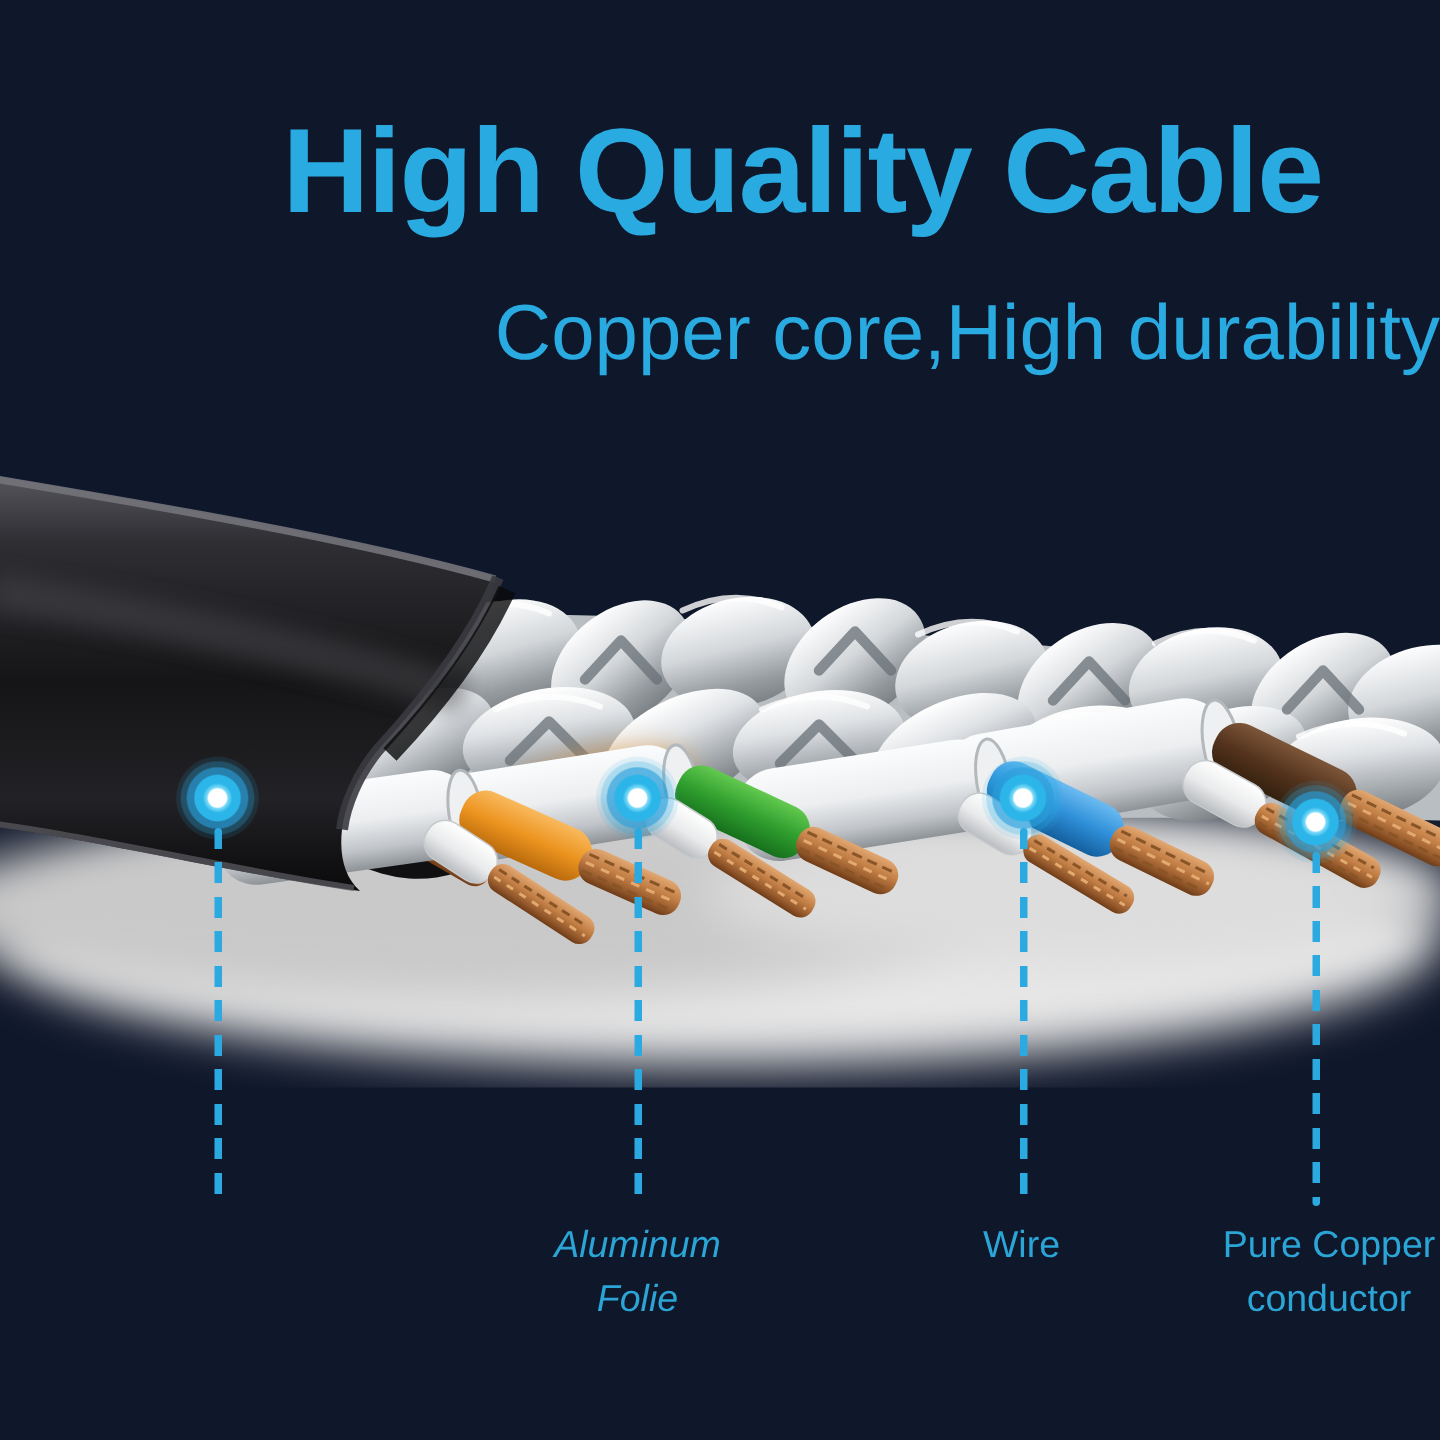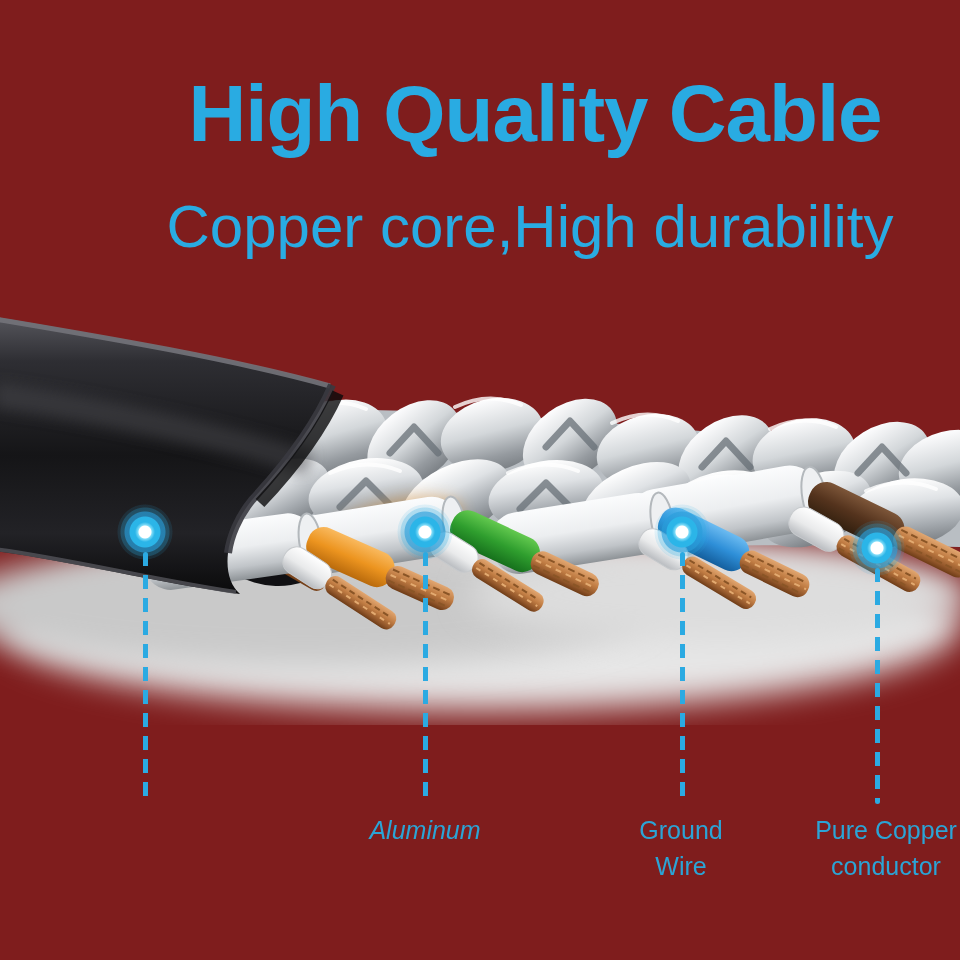--- a/index.html
+++ b/index.html
@@ -1,23 +1,23 @@
 <!DOCTYPE html>
 <html><head>
 <meta charset="utf-8">
 <style>
   html,body{margin:0;padding:0;background:#ffffff;}
-  #page{position:relative;width:960px;height:960px;background:#7f1d1d;overflow:hidden;
+  #page{position:relative;width:960px;height:960px;background:#0f172a;overflow:hidden;
         font-family:"Liberation Sans","DejaVu Sans",sans-serif;}
 
   
   .title{position:absolute;top:68px;left:110px;right:0;text-align:center;
          font-size:80px;font-weight:bold;letter-spacing:-1px;color:#29ABE2;white-space:nowrap;}
-  .subtitle{position:absolute;top:192px;left:100px;right:0;text-align:center;
-         font-size:60px;font-weight:normal;color:#29ABE2;white-space:nowrap;}
+  .subtitle{position:absolute;top:192px;left:100px;right:0;text-align:right;
+         font-size:52px;font-weight:normal;color:#29ABE2;white-space:nowrap;}
 
   
   .cable-svg{position:absolute;left:0;top:295px;width:960px;height:430px;}
 
   
   .dot{position:absolute;width:56px;height:56px;margin:-28px 0 0 -28px;border-radius:50%;
        background:radial-gradient(circle at 50% 50%,
          #ffffff 0 6px,
          #7fdcf8 7px,
          #2bb5e8 10px 15px,
@@ -256,26 +256,26 @@
     </g>
   </svg>
 
   <div class="dot c1-dot"></div>
   <div class="leader c1-line"></div>
 
   <div class="dot c2-dot"></div>
   <div class="leader c2-line"></div>
   <div class="callout-label c2-label">
     <div>Aluminum</div>
+    <div>Folie</div>
   </div>
 
   <div class="dot c3-dot"></div>
   <div class="leader c3-line"></div>
   <div class="callout-label c3-label">
-    <div>Ground</div>
     <div>Wire</div>
   </div>
 
   <div class="dot c4-dot"></div>
   <div class="leader c4-line"></div>
   <div class="callout-label c4-label">
     <div>Pure Copper</div>
     <div>conductor</div>
   </div>
 

